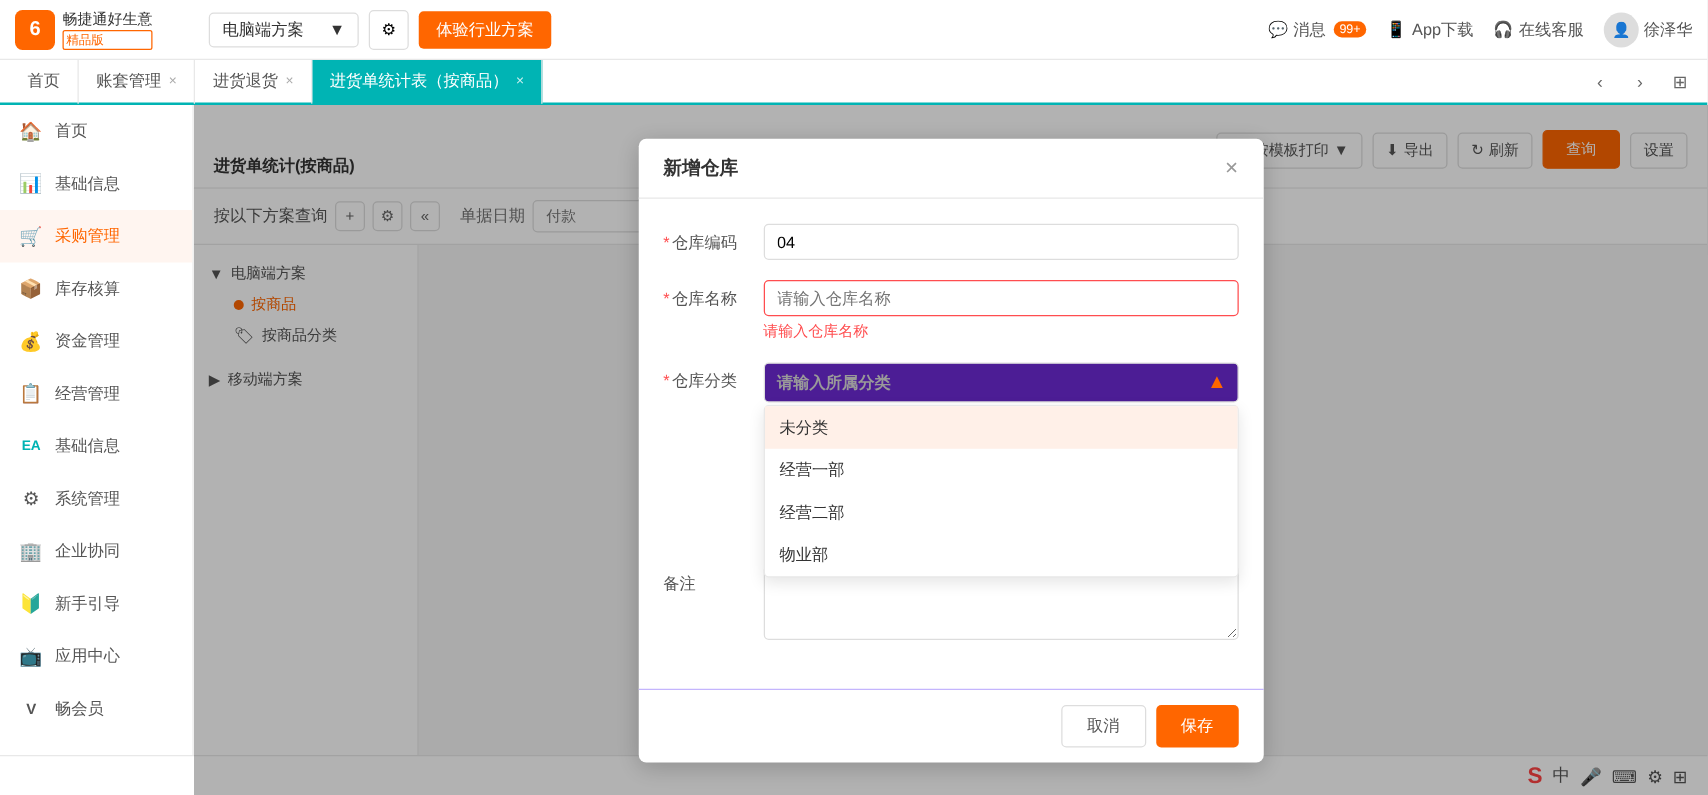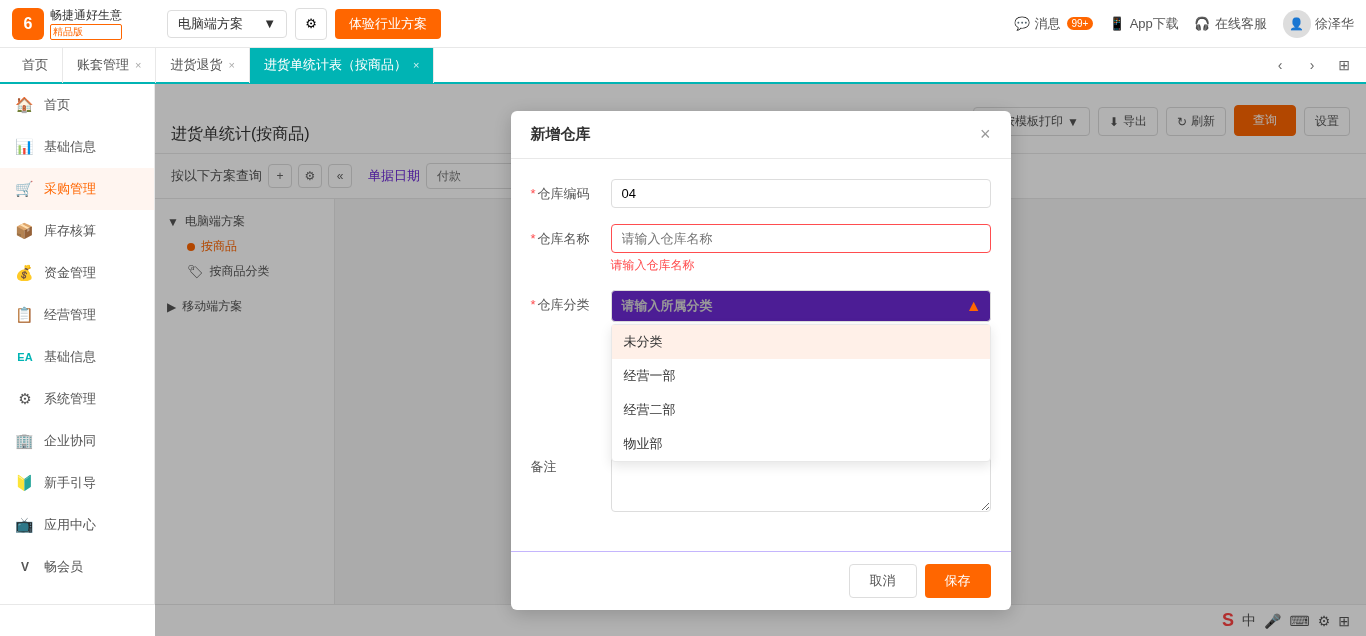--- a/index.html
+++ b/index.html
@@ -103,21 +103,21 @@
       background: #f5f5f5;
       overflow: hidden;
       position: relative;
     }
     .page-header {
       background: #fff;
       padding: 12px 16px 8px;
       border-bottom: 1px solid #e8e8e8;
       display: flex; align-items: center; justify-content: space-between;
     }
-    .page-title { font-size: 16px; font-weight: normal; color: #333; margin-top: 28px; }
+    .page-title { font-size: 13px; font-weight: bold; color: #333; margin-top: 28px; }
     .page-actions { display: flex; gap: 8px; align-items: flex-end; }
     .action-btn {
       display: flex; align-items: center; gap: 4px;
       padding: 5px 10px; border: 1px solid #ddd; border-radius: 4px;
       background: #fff; cursor: pointer; font-size: 12px; color: #555;
     }
     .action-btn.query { background: #ff6600; color: white; border-color: #ff6600; padding: 6px 18px; }
     .filter-btn { width: 24px; height: 24px; border: 1px solid #ddd; border-radius: 4px; display: flex; align-items: center; justify-content: center; cursor: pointer; font-size: 12px; color: #666; }
     .scheme-title {
       display: flex; align-items: center; gap: 6px;
@@ -372,21 +372,21 @@
     <div style="background:#fff;padding:8px 16px;display:flex;align-items:center;gap:16px;border-bottom:1px solid #e8e8e8;">
       <div style="display:flex;align-items:center;gap:6px;text-align:center;">
         <span style="font-size:13px;color:#555;">按以下方案查询</span>
         <span class="filter-btn">+</span>
         <span class="filter-btn">⚙</span>
         <span class="filter-btn">«</span>
       </div>
       <div style="flex:1;">
         <div style="display:flex;align-items:center;gap:16px;">
           <div style="display:flex;align-items:center;gap:6px;">
-            <span style="font-size:13px;color:#6d28d9;">单据日期</span>
+            <span style="font-size:13px;color:#737373;">单据日期</span>
             <input class="filter-input" placeholder="付款" style="">
           </div>
           <div style="display:flex;align-items:center;gap:6px;">
             <span style="font-size:13px;color:#555;">单据状态</span>
             <select class="filter-select">
               <option></option>
             </select>
           </div>
           <div style="display:flex;align-items:center;gap:6px;">
             <span style="font-size:13px;color:#555;">商品</span>

